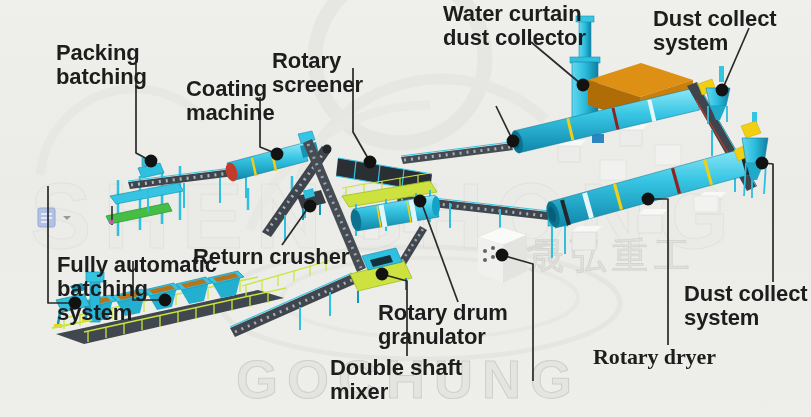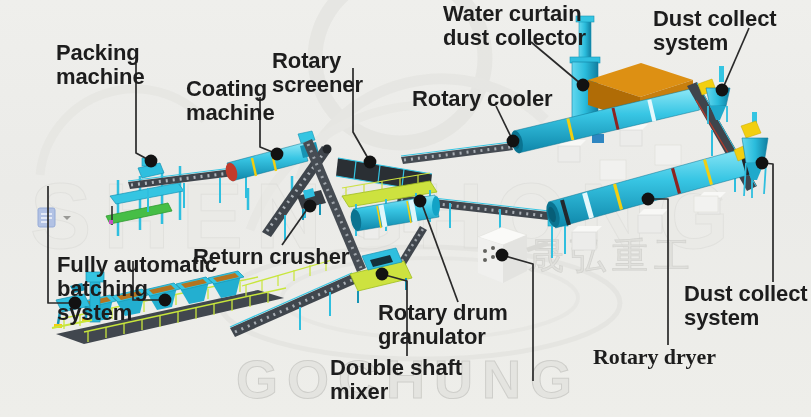--- a/index.html
+++ b/index.html
@@ -360,27 +360,26 @@
         <circle cx="165" cy="300" r="6.4"></circle>
     <circle cx="310" cy="206" r="6.4"></circle>
         <circle cx="420" cy="201" r="6.4"></circle>
     <circle cx="382" cy="274" r="6.4"></circle>
         <circle cx="502" cy="255" r="6.4"></circle>
     <circle cx="648" cy="199" r="6.4"></circle>
         <circle cx="762" cy="163" r="6.4"></circle>
   </g>
 </svg>
 
-  <div class="label l0">Packing machine</div>
+  <div class="label l0">Packing batching</div>
   <div class="label l2">Rotary screener</div>
   <div class="label l1">Coating machine</div>
   <div class="label l3">Water curtain
 dust collector</div>
   <div class="label l4">Dust collect system</div>
-  <div class="label l5">Rotary cooler</div>
   <div class="label l7">Fully automatic
 batching system</div>
   <div class="label l8">Return crusher</div>
   <div class="label l9">Rotary drum
 granulator</div>
   <div class="label l10">Double shaft mixer</div>
   <div class="label l12">Rotary dryer</div>
   <div class="label l13">Dust collect
 system</div>
 </div>

